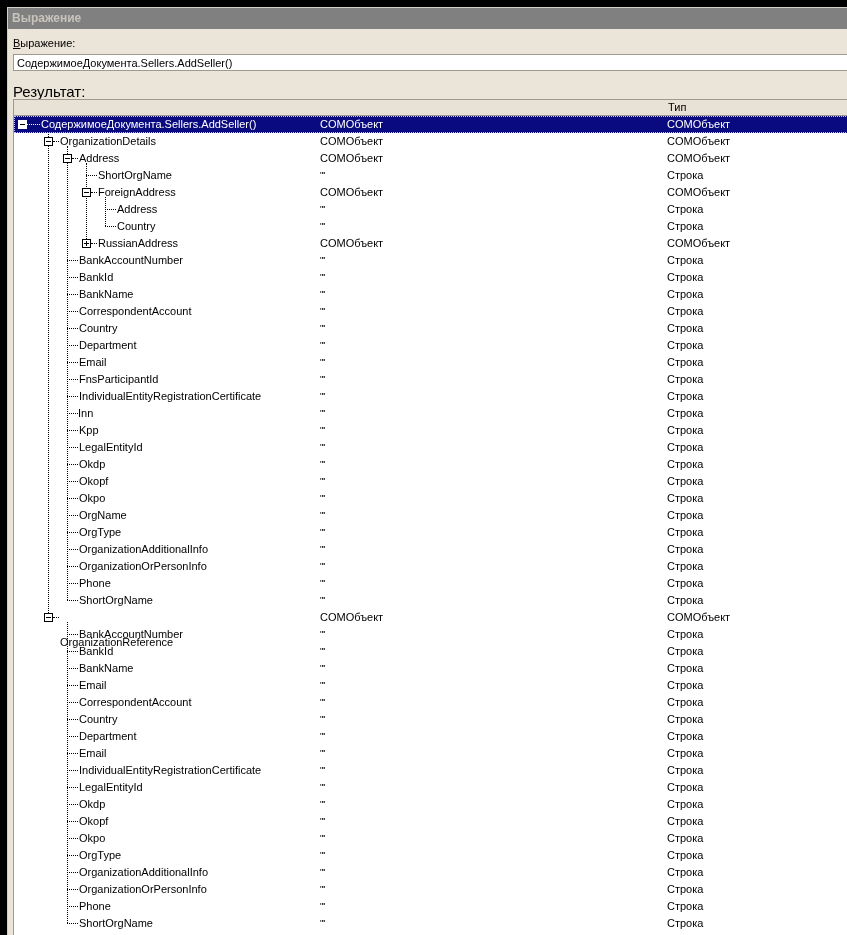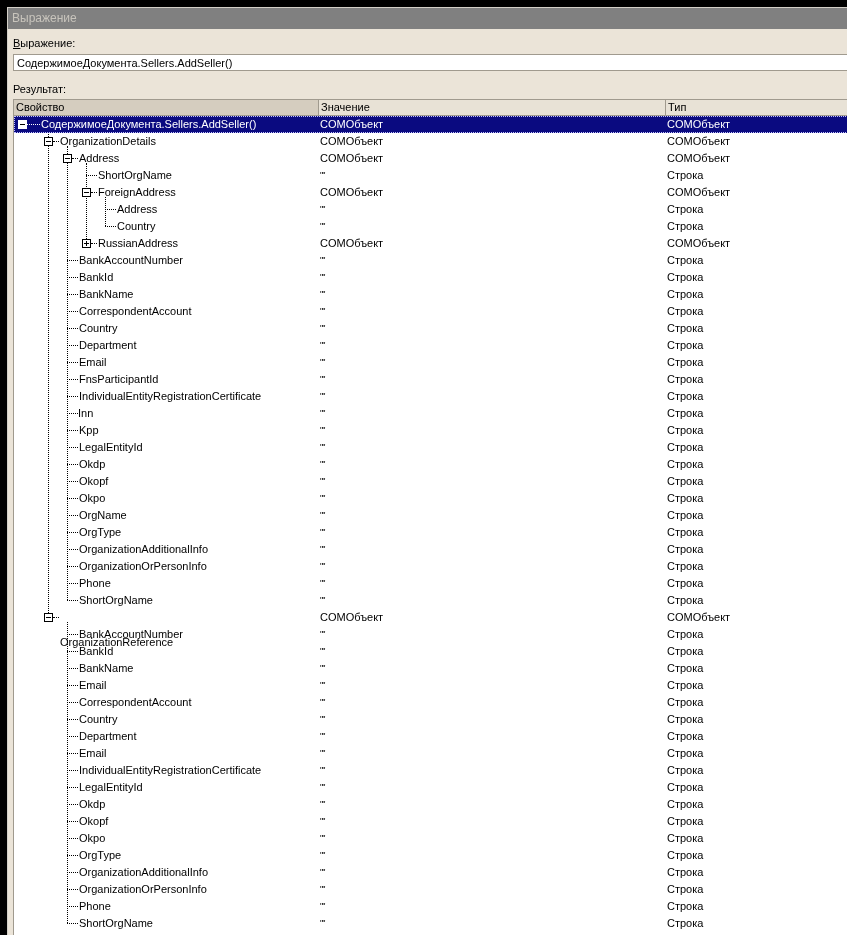--- a/index.html
+++ b/index.html
@@ -15,32 +15,32 @@
     background:#ebe4d8;
     border-left:1px solid #d4d0c8;
     border-top:1px solid #d4d0c8;
   }
   .titlebar {
     position:absolute; left:0; top:0; right:0; height:21px;
     background:#808080;
   }
   .titlebar .title {
     position:absolute; left:4px; top:3px;
-    font-weight:normal; font-size:12px; color:#c8c4bc;
+    font-weight:bold; font-size:12px; color:#c8c4bc;
   }
   .expr-label { position:absolute; left:5px; top:29px; font-size:11px; }
   .expr-label u { text-decoration:underline; }
   .expr-input {
     position:absolute; left:5px; top:46px; width:860px; height:17px;
     background:#fff; border:1px solid #a09a8e; border-right:none;
     box-sizing:border-box;
     font-family:"Liberation Sans", sans-serif; font-size:11px;
     padding:2px 3px; line-height:12px;
   }
-  .result-label { position:absolute; left:5px; top:75px; font-size:11px; }
+  .result-label { position:absolute; left:5px; top:75px; font-size:15px; }
   .grid {
     position:absolute; left:5px; top:91px; width:860px; height:850px;
     background:#fff; border:1px solid #a09a8e; box-sizing:border-box;
     overflow:hidden;
   }
   .grid-header {
     position:absolute; left:0; top:0; right:0; height:15px;
     background:#e8e2d6;
     border-bottom:1px solid #a09a8e;
   }
@@ -93,22 +93,20 @@
   </div>
 
   <div class="expr-label"><u>В</u><span>ыражение:</span></div>
 
   <input class="expr-input" type="text" value="СодержимоеДокумента.Sellers.AddSeller()" style="">
 
   <div class="result-label">Результат:</div>
 
   <div class="grid">
     <div class="grid-header">
-      <div class="hcell c1">Свойство</div>
-      <div class="hcell c2">Значение</div>
       <div class="hcell c3">Тип</div>
     </div>
     <div class="vlines" id="vlines">
         <div class="vline" style="left: 34px; top: 13px; height: 488px;"></div>
         <div class="vline" style="left: 53px; top: 30px; height: 454px;"></div>
         <div class="vline" style="left: 72px; top: 47px; height: 80px;"></div>
         <div class="vline" style="left: 91px; top: 81px; height: 29px;"></div>
         <div class="vline" style="left: 53px; top: 506px; height: 301px;"></div>
       </div>
     <div class="rows" id="rows">

